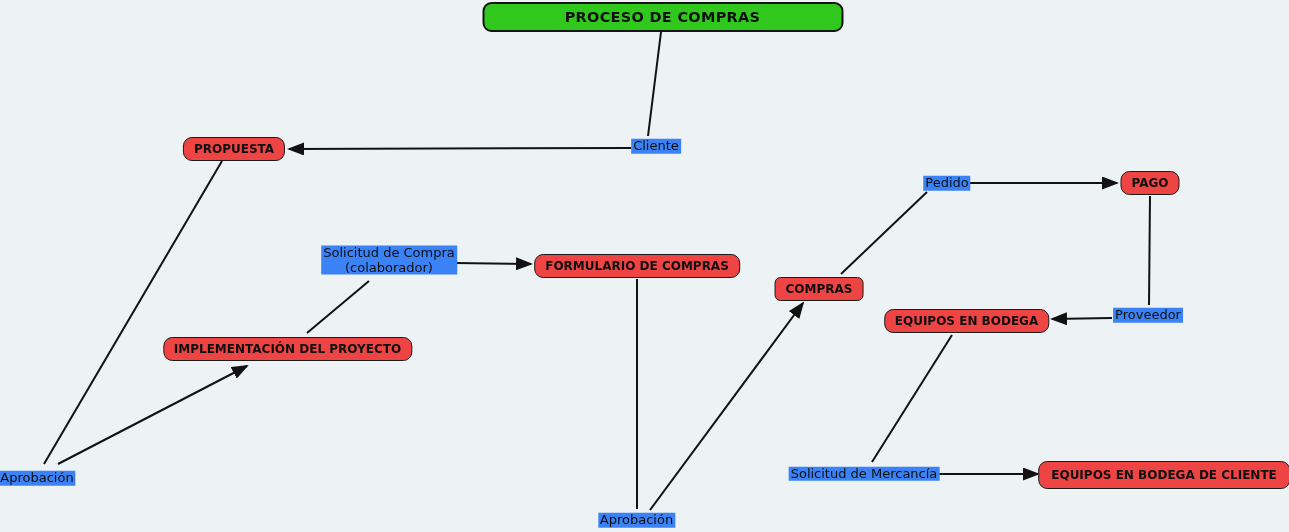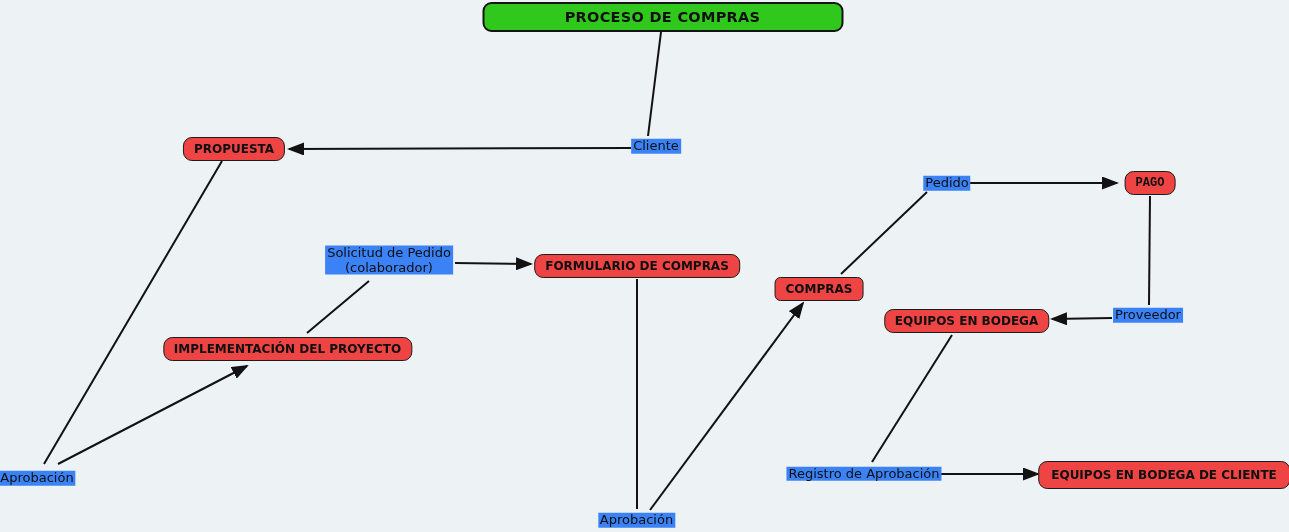--- a/index.html
+++ b/index.html
@@ -109,36 +109,36 @@
   <div class="node title-node" style="left:662.5px; top:17px;">PROCESO DE COMPRAS</div>
 
   <div class="node" style="left:234px; top:148.5px;">PROPUESTA</div>
 
   <div class="node" style="left:287.5px; top:348.5px;">IMPLEMENTACIÓN DEL PROYECTO</div>
 
   <div class="node" style="left:637px; top:265.5px;">FORMULARIO DE COMPRAS</div>
 
   <div class="node" style="left:819px; top:288.5px;border-radius:6px;">COMPRAS</div>
 
-  <div class="node" style="left:1150px; top:182.5px;font-family:Liberation Mono, monospace;">PAGO</div>
+  <div class="node" style="left:1150px; top:182.5px;">PAGO</div>
 
   <div class="node" style="left:966.5px; top:321px;border-radius:9px;">EQUIPOS EN BODEGA</div>
 
   <div class="node" style="left:1164px; top:474.5px; padding:6px 12px;">EQUIPOS EN BODEGA DE CLIENTE</div>
 
   <div class="link-label" style="left:656px; top:146px;">Cliente</div>
 
   <div class="link-label" style="left:389px; top:260px;">
-    <div>Solicitud de Pedido</div>
+    <div>Solicitud de Compra</div>
     <div>(colaborador)</div>
   </div>
 
   <div class="link-label" style="left:947px; top:183px;">Pedido</div>
 
   <div class="link-label" style="left:1148px; top:315px;">Proveedor</div>
 
-  <div class="link-label" style="left:864px; top:473.5px;">Registro de Aprobación</div>
+  <div class="link-label" style="left:864px; top:473.5px;">Solicitud de Mercancía</div>
 
   <div class="link-label" style="left:37px; top:478px;">Aprobación</div>
 
   <div class="link-label" style="left:636.5px; top:520px;">Aprobación</div>
 
 </div>
 
 </body></html>

